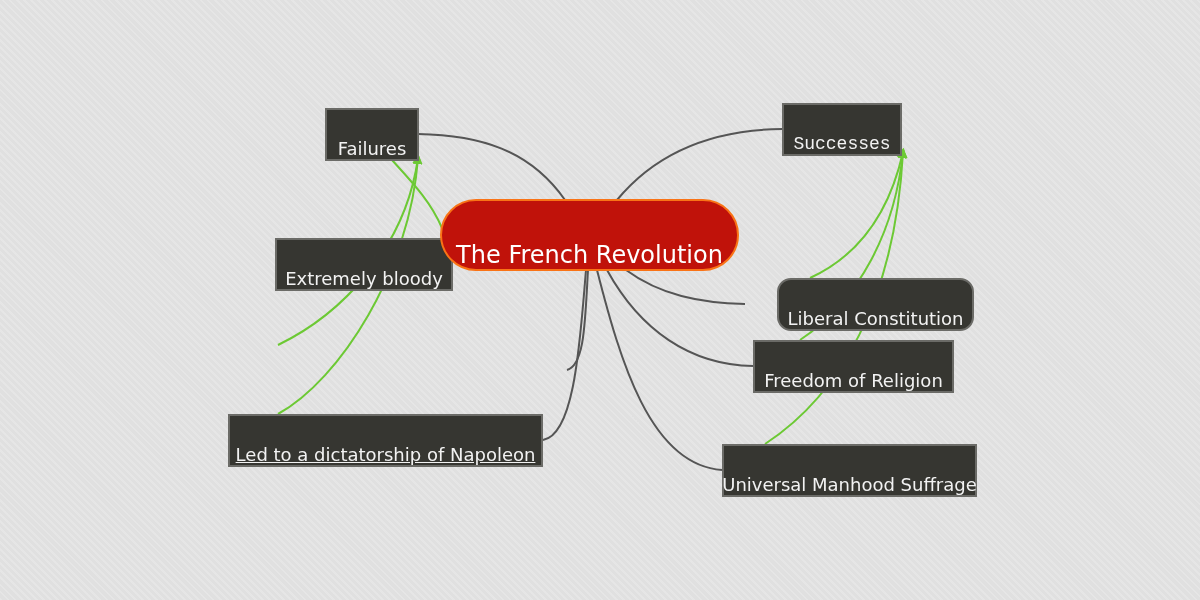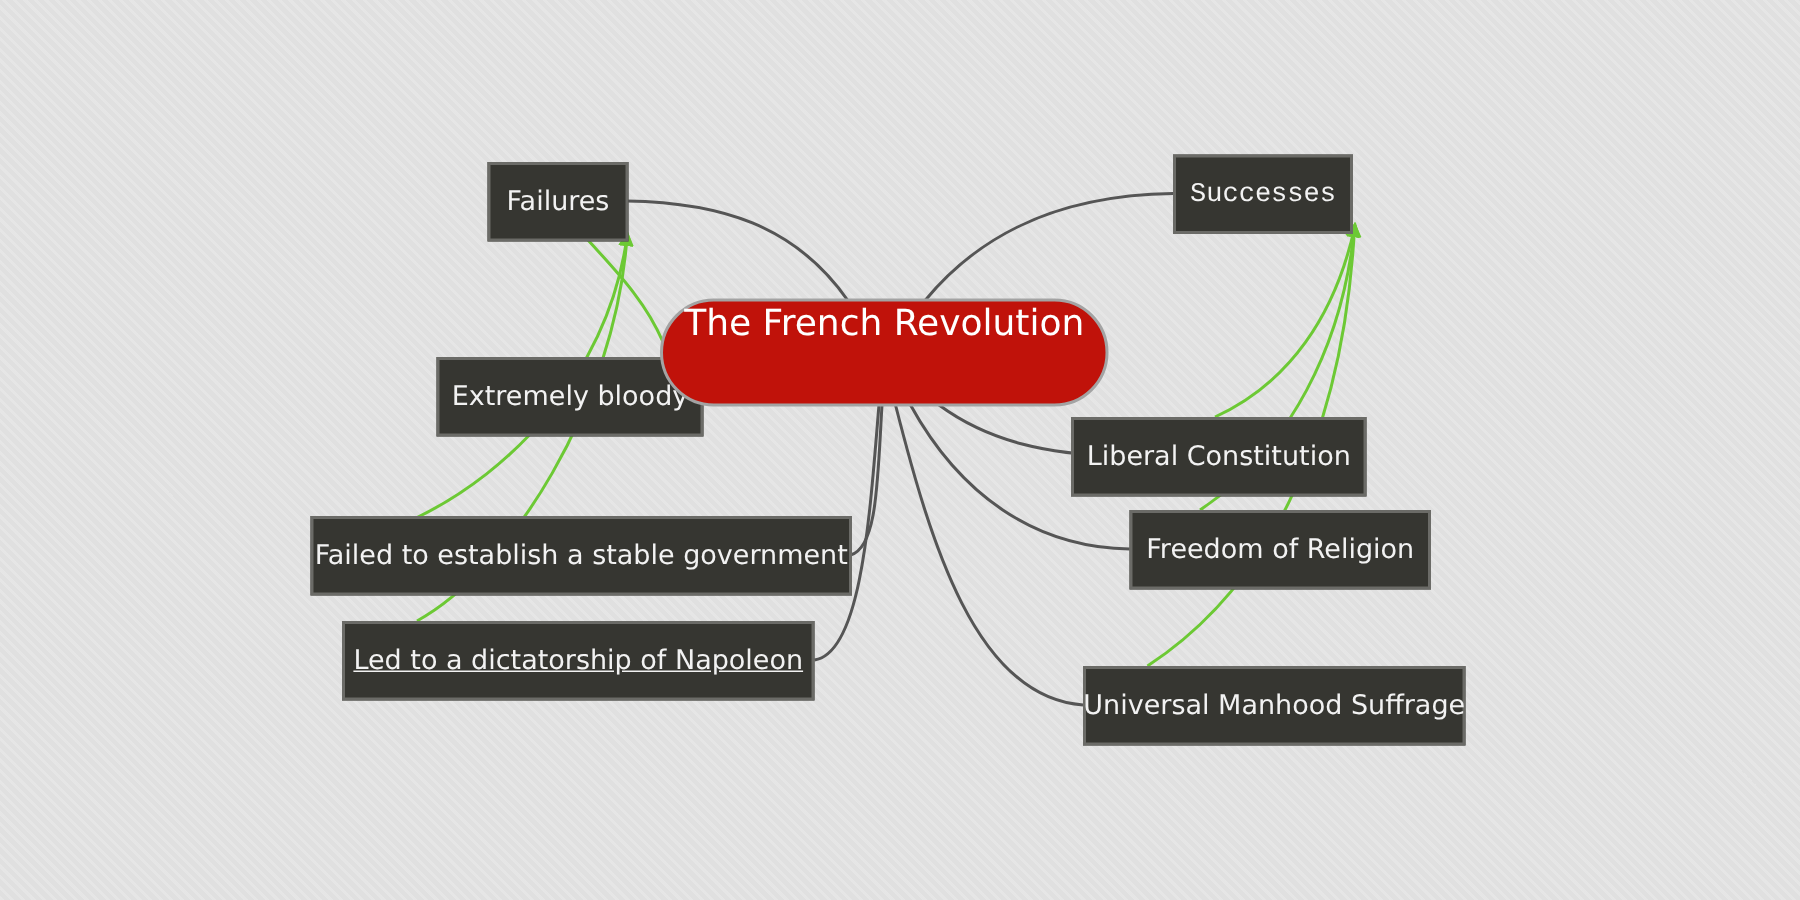--- a/index.html
+++ b/index.html
@@ -8,28 +8,28 @@
       background-color: #e0e0e0;
       background-image: repeating-linear-gradient(45deg, rgba(255,255,255,0.18) 0px, rgba(255,255,255,0.18) 2px, rgba(0,0,0,0) 2px, rgba(0,0,0,0) 5px);
       font-family: "DejaVu Sans", sans-serif;
     }
     #canvas { position: absolute; left: 0; top: 0; width: 1200px; height: 600px; }
     svg.links { position: absolute; left: 0; top: 0; width: 1200px; height: 600px; }
     .node {
       position: absolute; box-sizing: border-box;
       background: #363631; border: 2px solid #6b6b67;
       color: #f2f2f2; font-size: 18px;
-      display: flex; align-items: center; justify-content: center;
+      display: flex; align-items: flex-end; justify-content: center;
       white-space: nowrap; cursor: pointer;
     }
     .central {
       position: absolute; box-sizing: border-box;
-      background: #c0120a; border: 2px solid #a3a3a3;
+      background: #c0120a; border: 2px solid #f97316;
       border-radius: 36px; color: #ffffff; font-size: 24px;
-      display: flex; align-items: flex-start; justify-content: center;
+      display: flex; align-items: flex-end; justify-content: center;
       white-space: nowrap; cursor: pointer;
     }
   </style>
 </head>
 <body>
 
 <div id="canvas">
   <svg class="links" viewBox="0 0 1200 600">
     <defs>
       <marker id="arrow" markerWidth="10" markerHeight="10" refX="6" refY="5" orient="auto" markerUnits="userSpaceOnUse">
@@ -56,36 +56,33 @@
     <path d="M765,444 C840,395 895,300 903,152" stroke="#6cc934" stroke-width="2" fill="none" marker-end="url(#arrow)"></path>
   </svg>
 
   <div class="node" style="left:325px; top:108px; width:94px; height:53px;">
     <span>Failures</span>
   </div>
   <div class="node" style="left:782px; top:103px; width:120px; height:53px;font-family:Liberation Mono, monospace;">
     <span>Successes</span>
   </div>
 
-  <div class="node" style="left:275px; top:238px; width:178px; height:53px;margin-left:16px;">
+  <div class="node" style="left:275px; top:238px; width:178px; height:53px;">
     <span>Extremely bloody</span>
   </div>
 
   <div class="central" style="left:440px; top:199px; width:299px; height:72px;">
     <span>The French Revolution</span>
   </div>
 
-  <div class="node" style="left:207px; top:344px; width:361px; height:53px;">
-    <span>Failed to establish a stable government</span>
-  </div>
   <div class="node" style="left:228px; top:414px; width:315px; height:53px;text-decoration:underline;">
     <span>Led to a dictatorship of Napoleon</span>
   </div>
 
-  <div class="node" style="left:714px; top:278px; width:197px; height:53px;">
+  <div class="node" style="left:777px; top:278px; width:197px; height:53px;border-radius:14px;">
     <span>Liberal Constitution</span>
   </div>
   <div class="node" style="left:753px; top:340px; width:201px; height:53px;">
     <span>Freedom of Religion</span>
   </div>
   <div class="node" style="left:722px; top:444px; width:255px; height:53px;">
     <span>Universal Manhood Suffrage</span>
   </div>
 </div>
 

